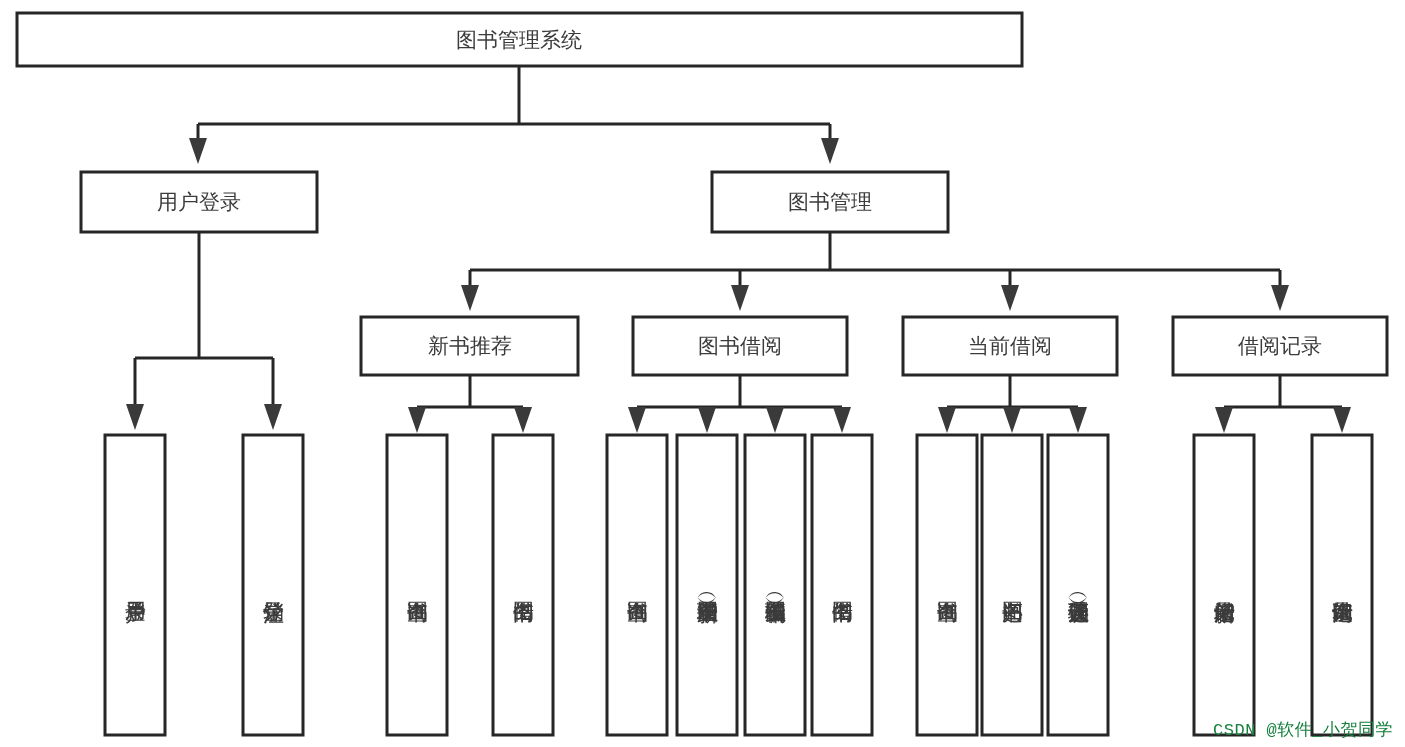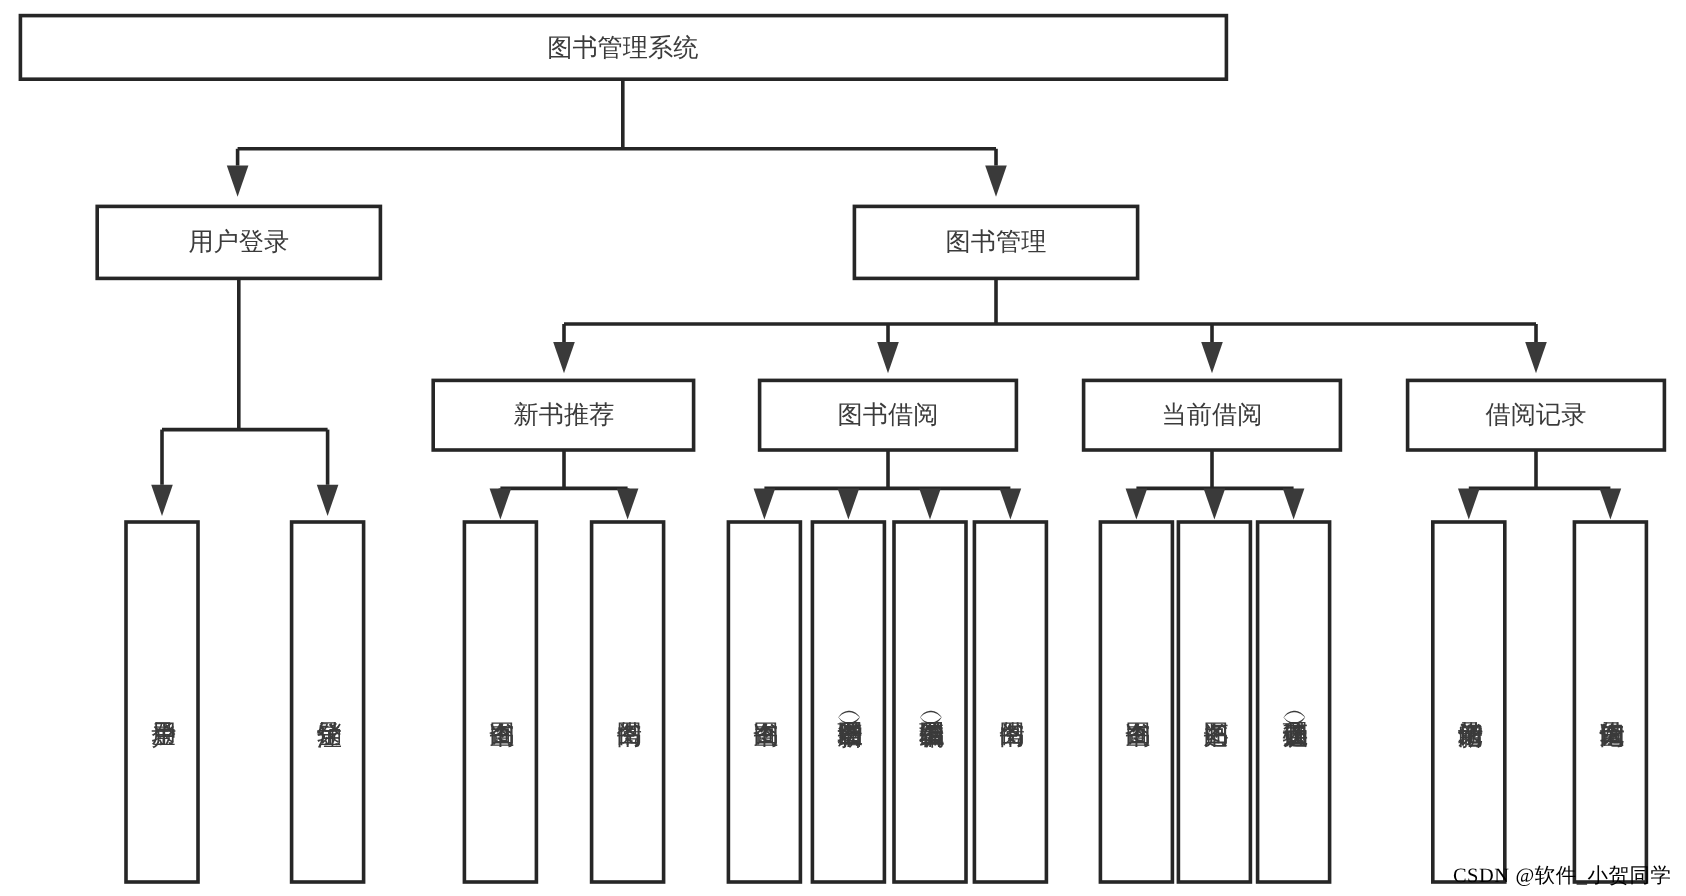--- a/index.html
+++ b/index.html
@@ -53,23 +53,23 @@
     font-size: 21px;
     fill: #3b3b3b;
     text-anchor: middle;
     writing-mode: vertical-rl;
     glyph-orientation-vertical: 0;
   }
   .watermark-text {
     position: absolute;
     right: 12px;
     bottom: 6px;
-    font-family: Liberation Serif, serif;
+    font-family: Liberation Mono, monospace;
     font-size: 17px;
-    color: #000000;
+    color: #15803d;
     letter-spacing: 0.5px;
     white-space: nowrap;
     pointer-events: none;
   }
 </style>
 </head>
 <body>
 
 <div id="diagram-root">
 

